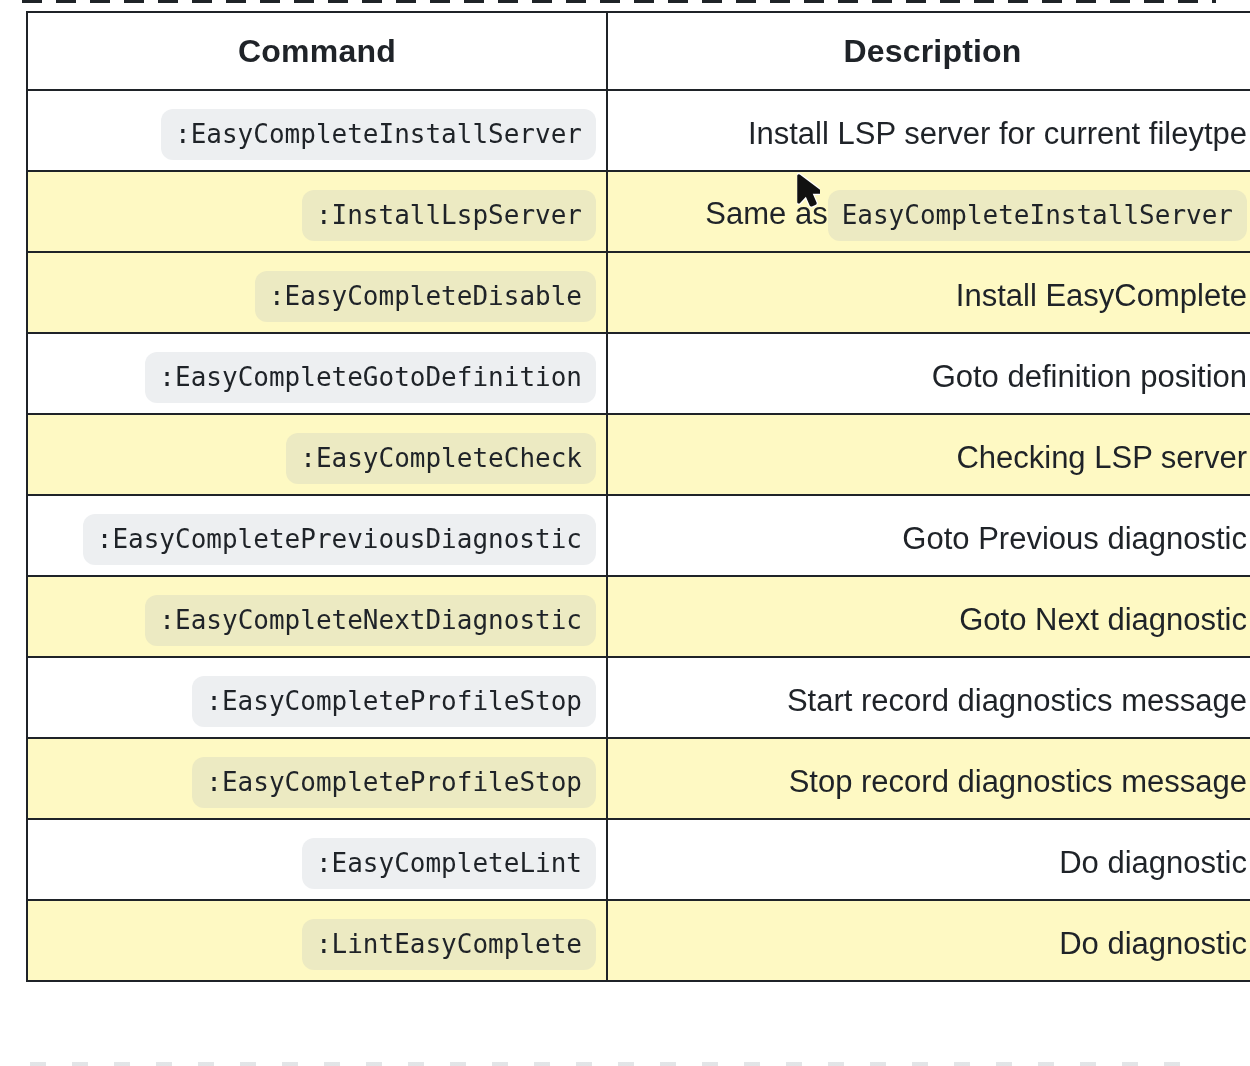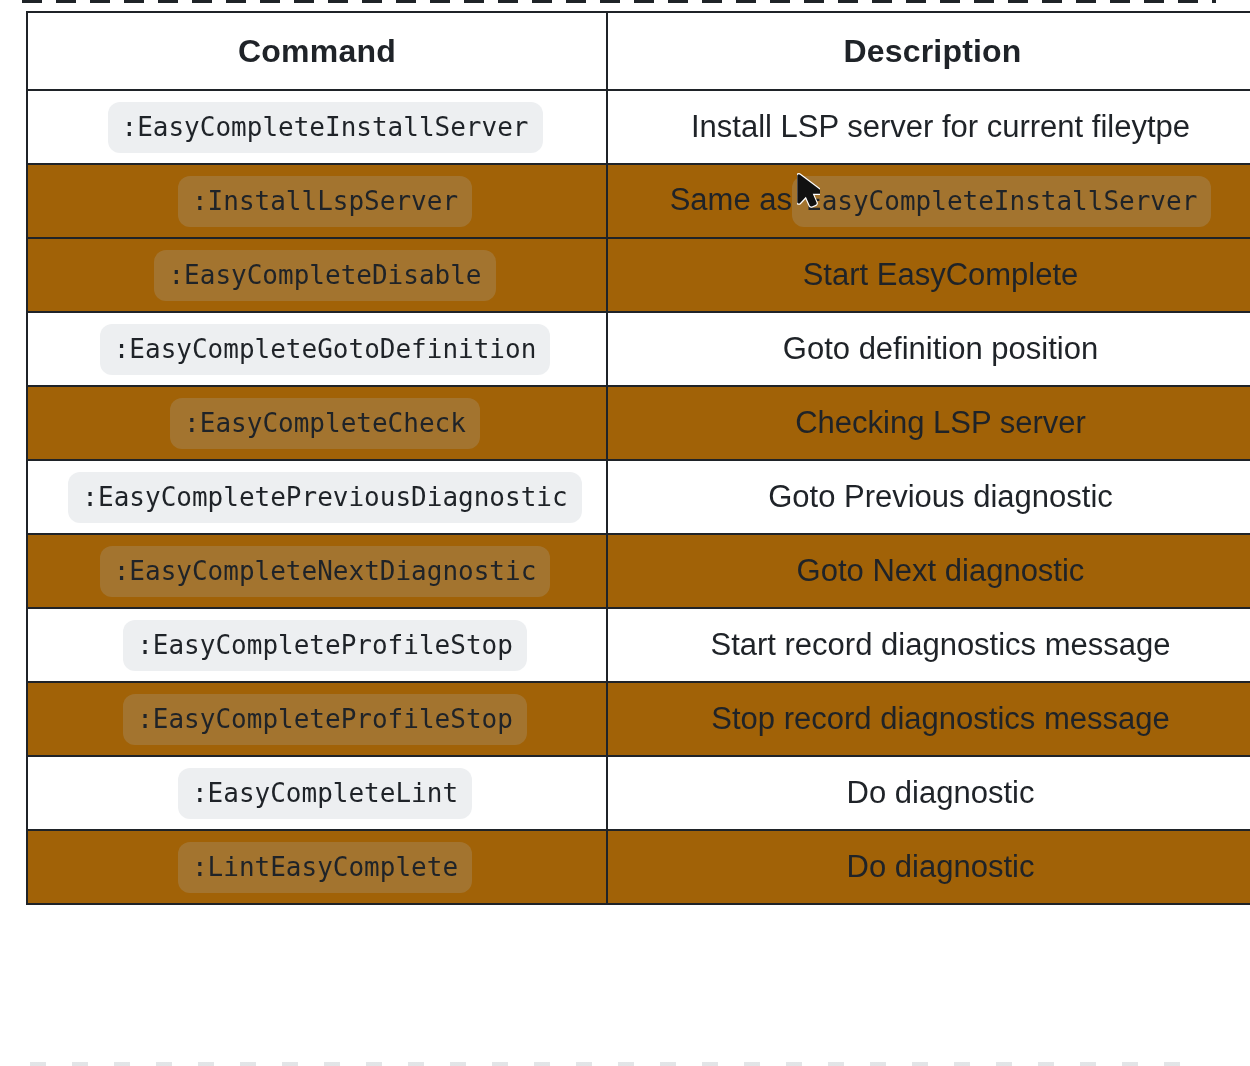--- a/index.html
+++ b/index.html
@@ -33,29 +33,29 @@
   .cmd-table th {
     height:74px;
     font-size:32px;
     font-weight:bold;
     text-align:center;
     vertical-align:middle;
     letter-spacing:0.2px;
   }
   .cmd-table td {
     height:72px;
-    padding:0 10px 0 26px;
+    padding:7px 10px 0 26px;
     font-size:31px;
-    text-align:center;
+    text-align:right;
     vertical-align:middle;
     white-space:nowrap;
     overflow:hidden;
   }
   .cmd-table col.c1 { width:580px; }
-  .cmd-table tbody tr.alt td { background:#a16207; }
+  .cmd-table tbody tr.alt td { background:#fef9c3; }
   .code-pill {
     font-family:"DejaVu Sans Mono","Liberation Mono",monospace;
     font-size:26px;
     line-height:1.0;
     background:rgba(175,184,193,0.22);
     padding:12px 14px 13px 14px;
     border-radius:12px;
     display:inline-block;
   }
   .desc-text { display:inline-block; }
@@ -87,21 +87,21 @@
       <tr>
         <td><span class="code-pill">:EasyCompleteInstallServer</span></td>
         <td><span class="desc-text">Install LSP server for current fileytpe</span></td>
       </tr>
       <tr class="alt">
         <td><span class="code-pill">:InstallLspServer</span></td>
         <td><span class="desc-text">Same as </span><span class="code-pill">EasyCompleteInstallServer</span></td>
       </tr>
       <tr class="alt">
         <td><span class="code-pill">:EasyCompleteDisable</span></td>
-        <td><span class="desc-text">Start EasyComplete</span></td>
+        <td><span class="desc-text">Install EasyComplete</span></td>
       </tr>
       <tr>
         <td><span class="code-pill">:EasyCompleteGotoDefinition</span></td>
         <td><span class="desc-text">Goto definition position</span></td>
       </tr>
       <tr class="alt">
         <td><span class="code-pill">:EasyCompleteCheck</span></td>
         <td><span class="desc-text">Checking LSP server</span></td>
       </tr>
       <tr>

